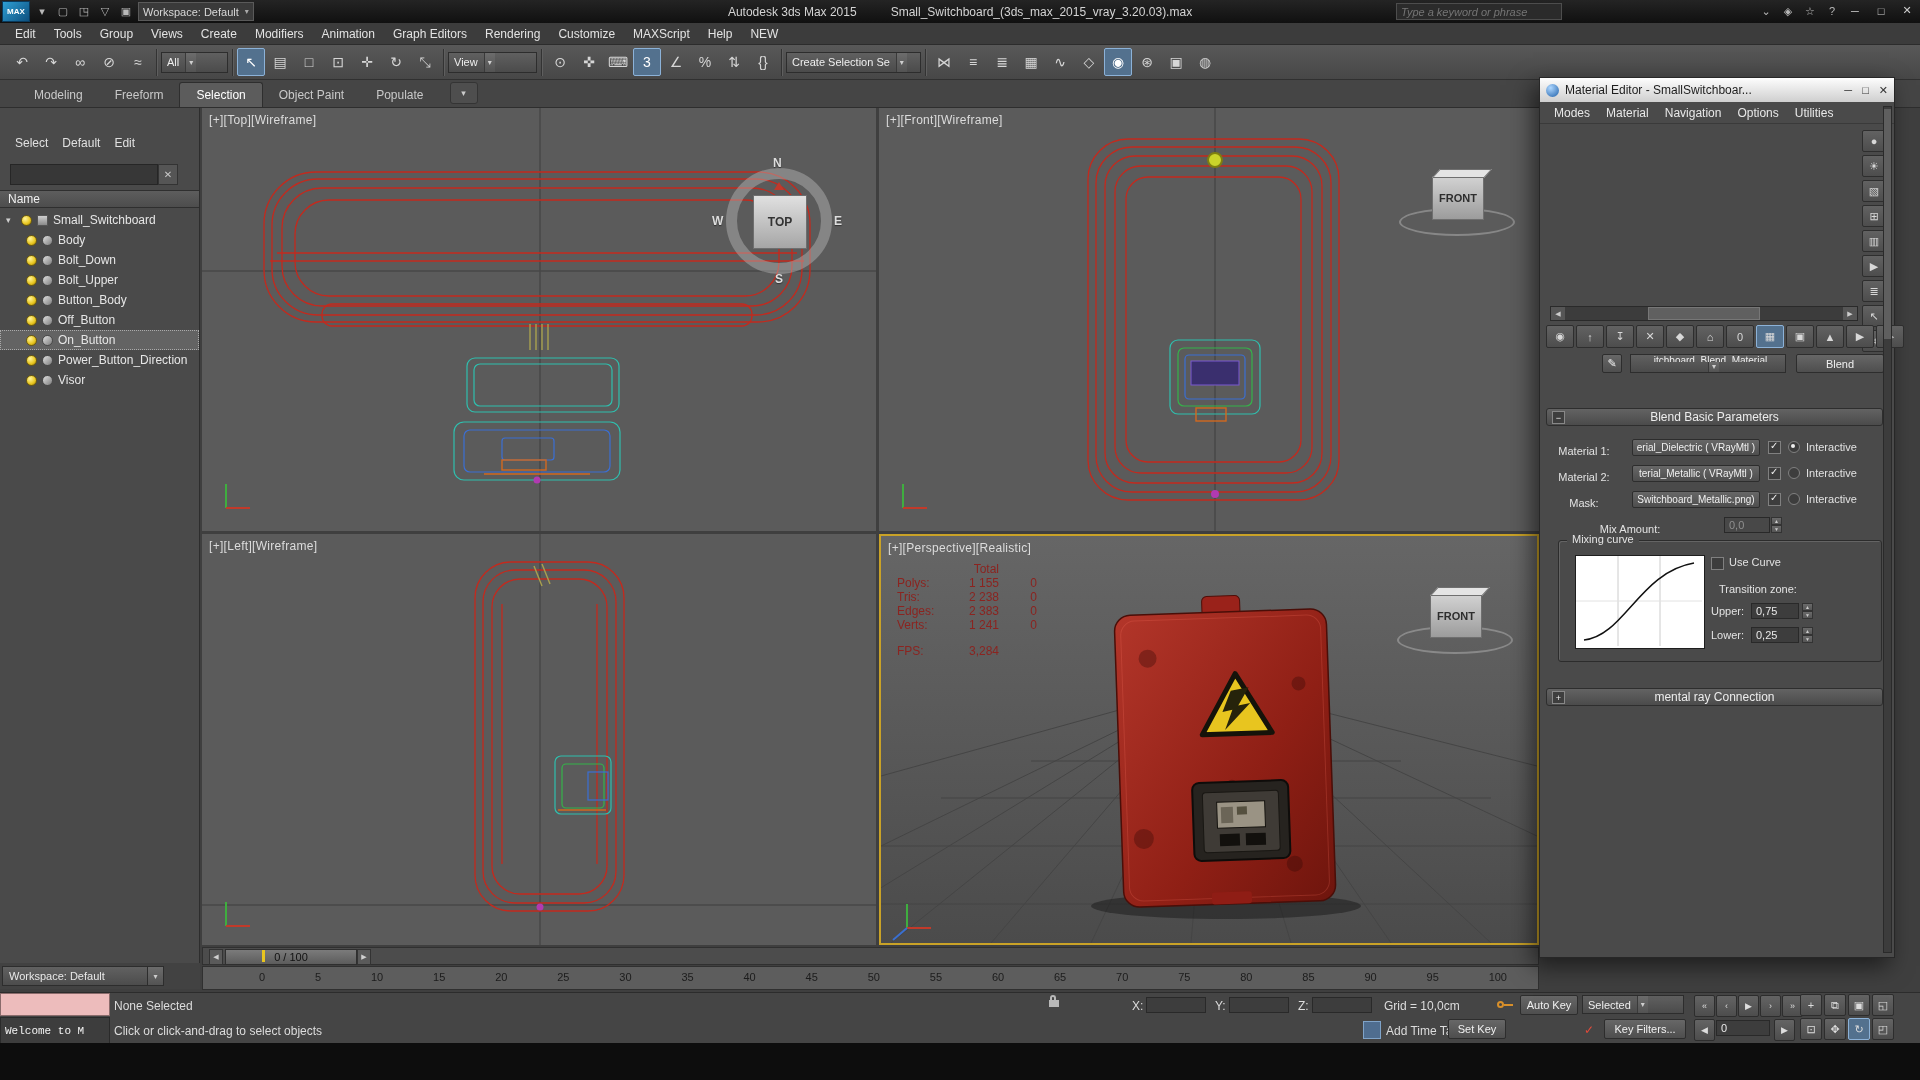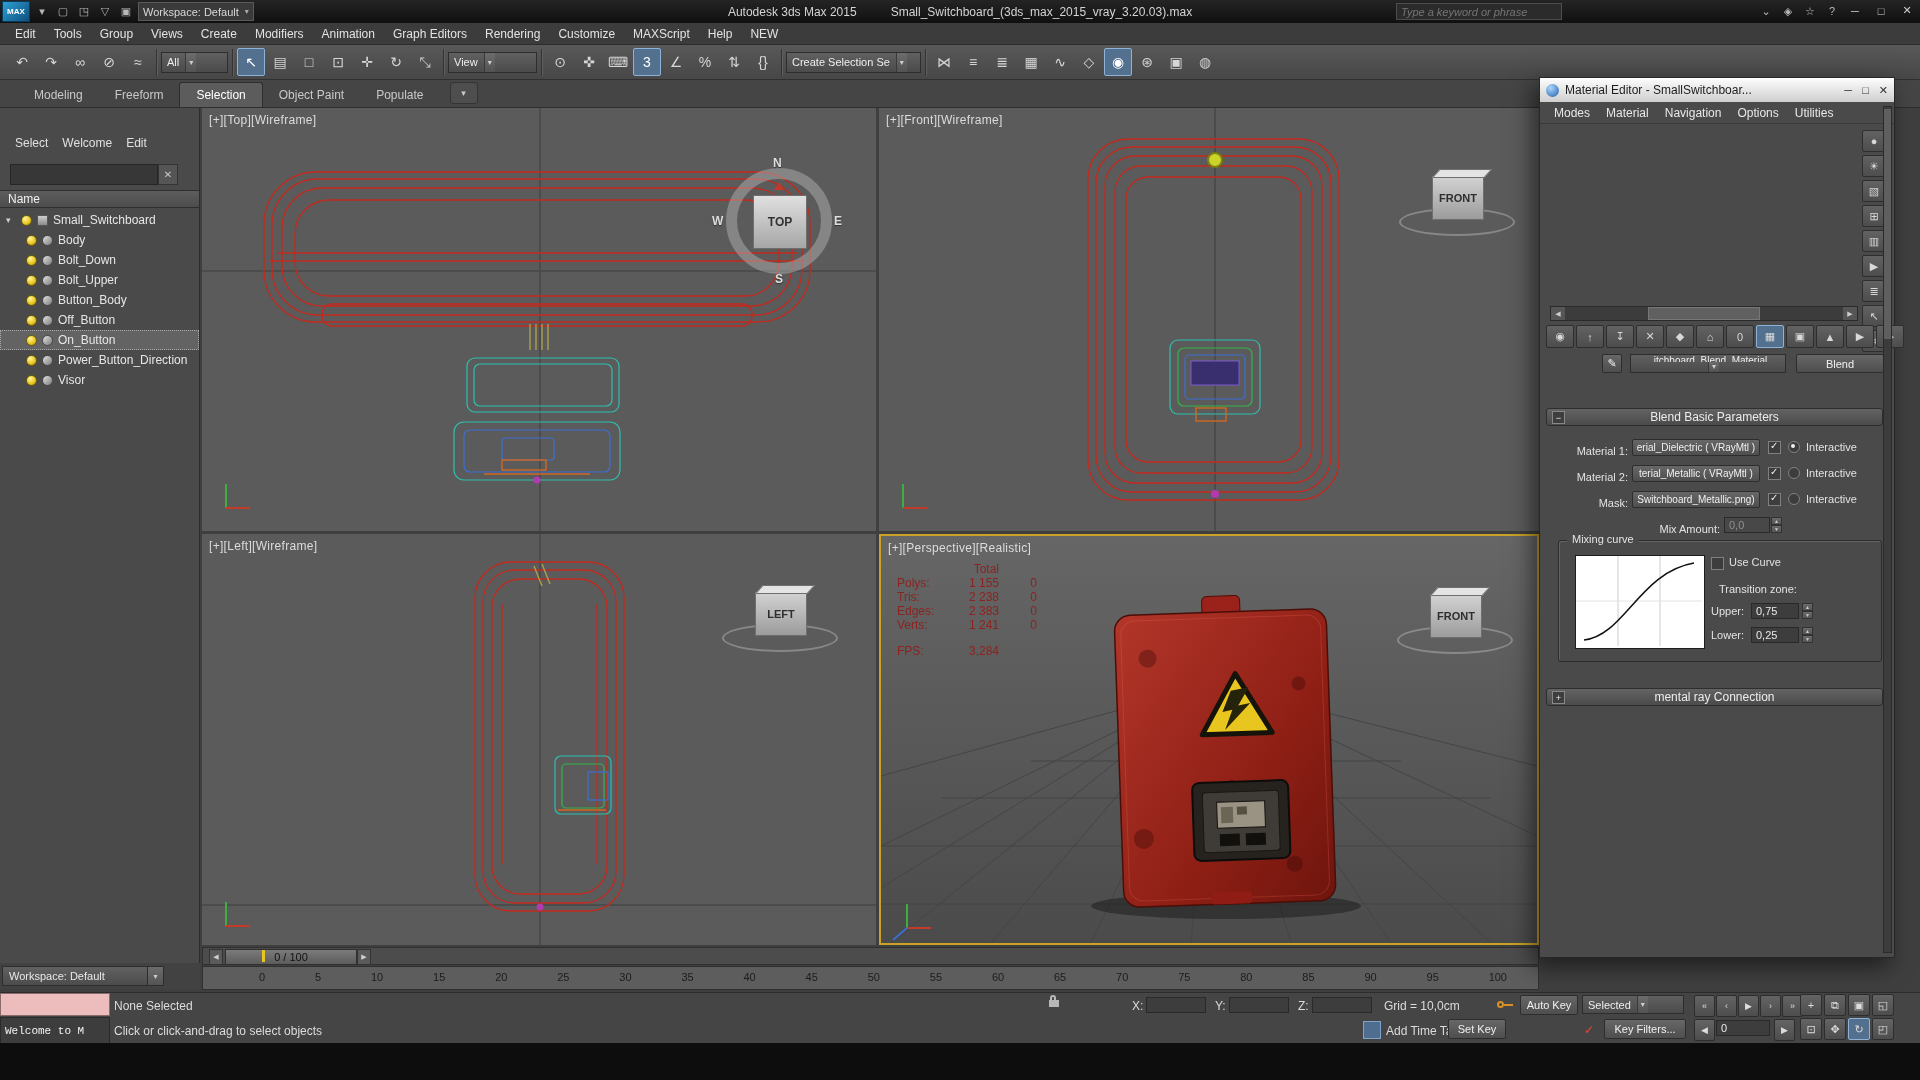--- a/index.html
+++ b/index.html
@@ -141,21 +141,21 @@
   .me-namecombo{position:absolute;left:90px;top:276px;width:156px;height:19px;flex-direction:column;}
   .me-type{position:absolute;left:256px;top:276px;width:88px;height:19px;}
   .btn{background:linear-gradient(#676767,#4e4e4e);border:1px solid #2d2d2d;border-radius:2px;color:#f0f0f0;
        display:flex;align-items:center;justify-content:center;font-size:11px;box-sizing:border-box;}
   .rollout{position:absolute;left:6px;width:337px;height:18px;background:linear-gradient(#636363,#4b4b4b);
            border:1px solid #2e2e2e;border-radius:3px;display:flex;align-items:center;justify-content:center;
            color:#ececec;box-sizing:border-box;}
   .roll-sign{position:absolute;left:5px;top:2px;width:11px;height:11px;border:1px solid #888;color:#eee;font-size:9px;
              display:flex;align-items:center;justify-content:center;background:#3e3e3e;}
   .merow{position:absolute;left:0;width:356px;height:18px;display:flex;align-items:center;}
-  .mlabel{width:92px;text-align:right;padding-right:4px;color:#e2e2e2;font-size:11px;box-sizing:border-box;margin-top:8px;}
+  .mlabel{width:92px;text-align:center;padding-right:4px;color:#e2e2e2;font-size:11px;box-sizing:border-box;margin-top:8px;}
   .mbtn{width:128px;height:17px;overflow:hidden;white-space:nowrap;font-size:10px;justify-content:center;}
   .cb{width:11px;height:11px;background:#3d3d3d;border:1px solid #808080;margin-left:8px;position:relative;flex:0 0 auto;}
   .cb::after{content:"✓";position:absolute;left:1px;top:-2px;color:#efefef;font-size:10px;}
   .cb.unchecked::after{content:"";}
   .radio{width:10px;height:10px;border-radius:50%;background:#3d3d3d;border:1px solid #808080;margin-left:7px;position:relative;flex:0 0 auto;}
   .merow.selected .radio::after{content:"";position:absolute;left:2px;top:2px;width:4px;height:4px;border-radius:50%;background:#efefef;}
   .mtail{margin-left:6px;color:#e2e2e2;font-size:11px;}
   .field{background:#3d3d3d;border:1px solid #292929;color:#e8e8e8;display:flex;align-items:center;padding:0 4px;
          height:16px;font-size:11px;box-sizing:border-box;}
   .field.disabled{color:#8f8f8f;background:#484848;}
@@ -330,21 +330,21 @@
         <div class="rtab">Object Paint</div>
         <div class="rtab">Populate</div>
       </div>
     <div class="ribbon-more">▾</div>
   </div>
 
   <div class="leftpanel">
     <div class="lp-menus">
 
     <span>Select</span>
-        <span>Welcome</span>
+        <span>Default</span>
         <span>Edit</span>
       </div>
     <input class="lp-search" style="">
     <div class="lp-clear">✕</div>
     <div class="lp-header">
       <span>Name</span>
     </div>
     <div class="tree">
       <div class="trow root">
         <span class="texp">▾</span>
@@ -480,24 +480,20 @@
       <line class="olv" x1="340" y1="30" x2="348" y2="50"></line>
       <rect class="teal" x="353" y="222" width="56" height="58" rx="6"></rect>
       <rect class="grn" x="360" y="230" width="42" height="44" rx="4"></rect>
       <rect class="blu" x="386" y="238" width="20" height="28"></rect>
       <line class="org" x1="356" y1="276" x2="404" y2="276"></line>
       <circle cx="338" cy="373" r="3.5" fill="#b13ab1"></circle>
       <line x1="24" y1="392" x2="24" y2="368" stroke="#3fae3f" stroke-width="2"></line>
       <line x1="24" y1="392" x2="48" y2="392" stroke="#c23a2a" stroke-width="2"></line>
     </svg>
     <div class="vp-label">[+][Left][Wireframe]</div>
-    <div class="cubewrap" style="left:520px;top:46px">
-      <div class="ring3"></div>
-      <div class="cube3d">LEFT</div>
-    </div>
   </div>
 
   <div class="vp" id="vp-persp" style="left:879px;top:534px;width:660px;height:411px">
     <svg width="656" height="407" viewBox="0 0 656 407">
       <defs>
         <linearGradient id="bgg" x1="0" y1="0" x2="0" y2="1">
           <stop offset="0" stop-color="#666666"></stop>
             <stop offset="1" stop-color="#4b4b4b"></stop>
         </linearGradient>
         <linearGradient id="rg" x1="0" y1="0" x2="1" y2="1">

